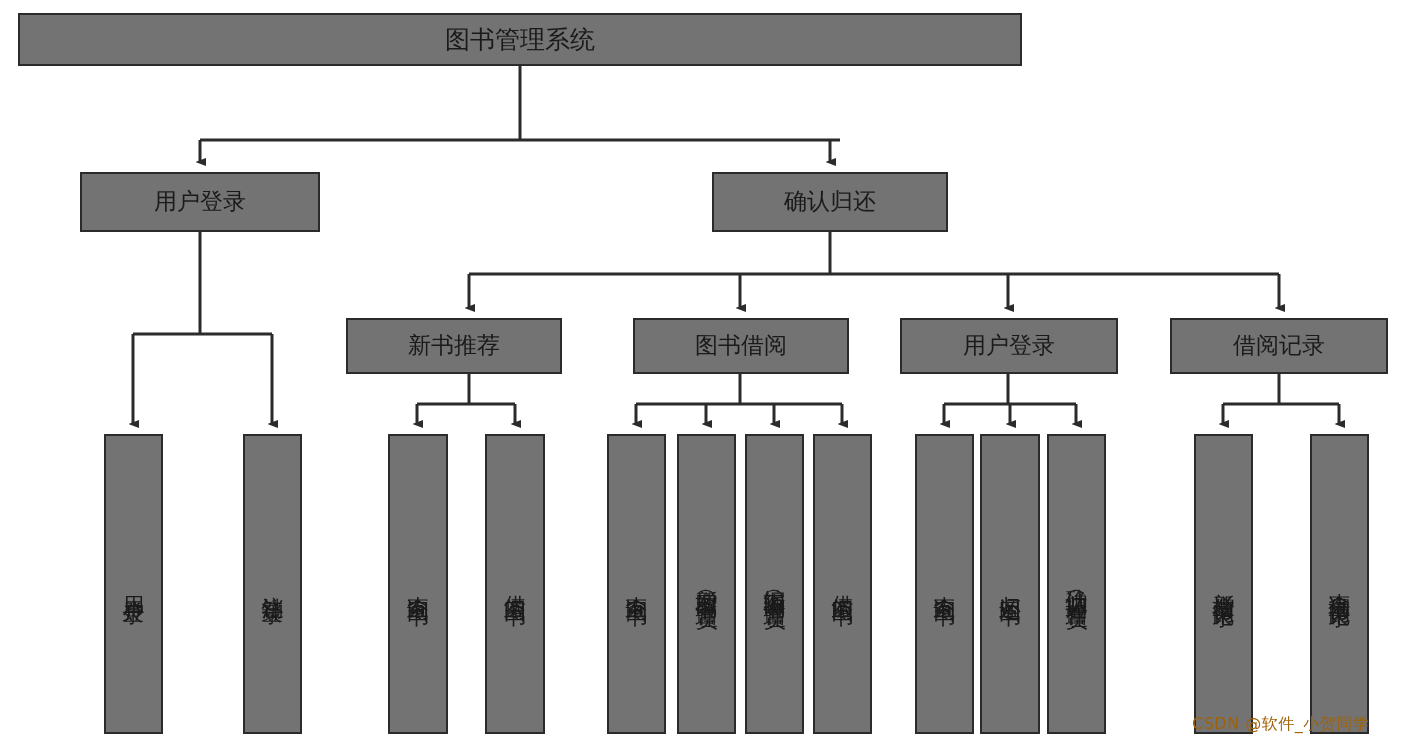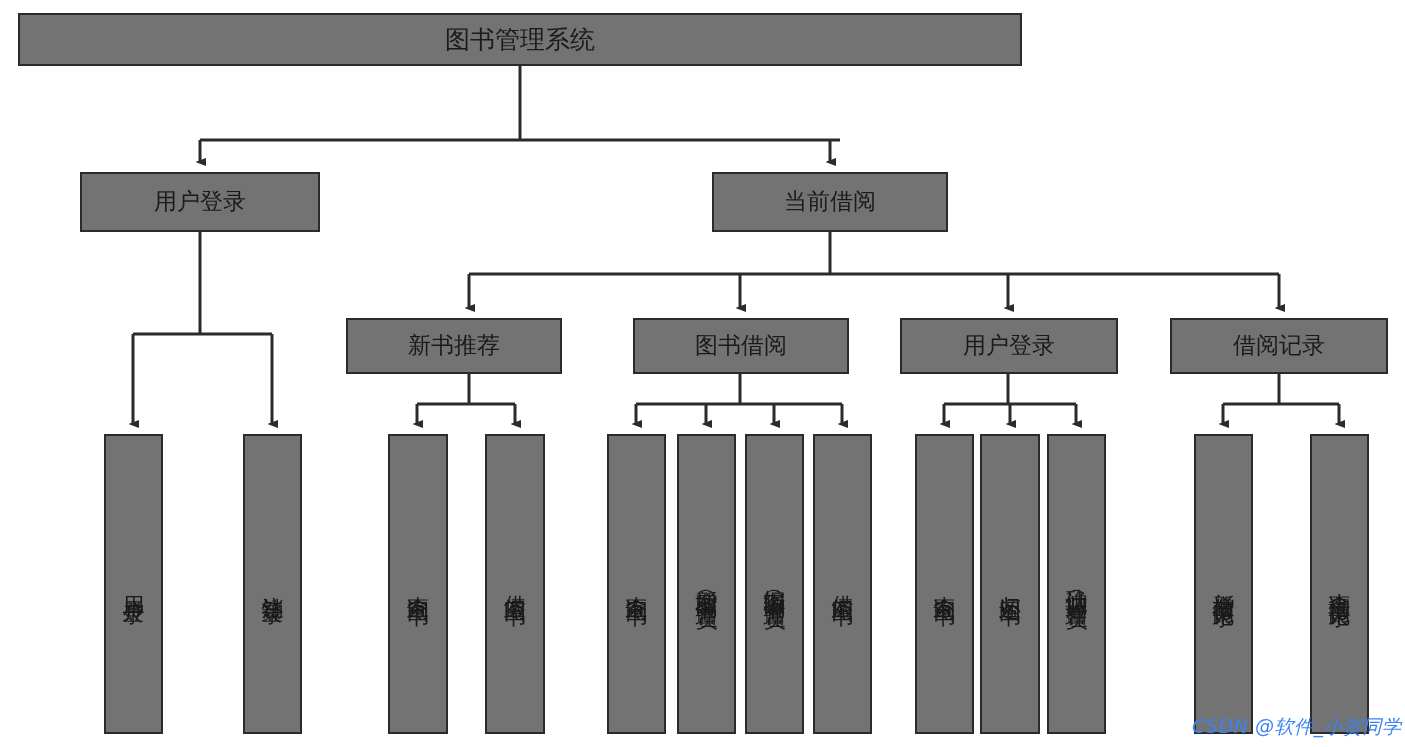--- a/index.html
+++ b/index.html
@@ -56,25 +56,24 @@
   .node-leaf .lbl {
     writing-mode: vertical-rl;
     text-orientation: upright;
     font-size: 22px;
     letter-spacing: 3px;
     line-height: 1;
     white-space: nowrap;
   }
   .watermark {
     position: absolute;
-    font-size: 19px;
-    color: #3b82f6;
+    font-size: 16px;
+    color: #a16207;
     white-space: nowrap;
     letter-spacing: 0.5px;
-    font-style: italic;
   }
 </style>
 </head>
 <body>
 
 <div id="canvas">
 
   <svg class="connectors" viewBox="0 0 1405 747" xmlns="http://www.w3.org/2000/svg">
     <defs>
       <marker id="arrow" markerWidth="10" markerHeight="10" refX="4" refY="6" orient="auto" markerUnits="userSpaceOnUse">
@@ -138,21 +137,21 @@
   </svg>
 
   <div class="node node-root" style="left:18px; top:13px; width:1004px; height:53px;">
     <span class="lbl">图书管理系统</span>
   </div>
 
   <div class="node node-l1" style="left:80px; top:172px; width:240px; height:60px;">
     <span class="lbl">用户登录</span>
   </div>
   <div class="node node-l1" style="left:712px; top:172px; width:236px; height:60px;">
-    <span class="lbl">当前借阅</span>
+    <span class="lbl">确认归还</span>
   </div>
 
   <div class="node node-l2" style="left:346px; top:318px; width:216px; height:56px;">
     <span class="lbl">新书推荐</span>
   </div>
   <div class="node node-l2" style="left:633px; top:318px; width:216px; height:56px;">
     <span class="lbl">图书借阅</span>
   </div>
   <div class="node node-l2" style="left:900px; top:318px; width:218px; height:56px;">
     <span class="lbl">用户登录</span>

